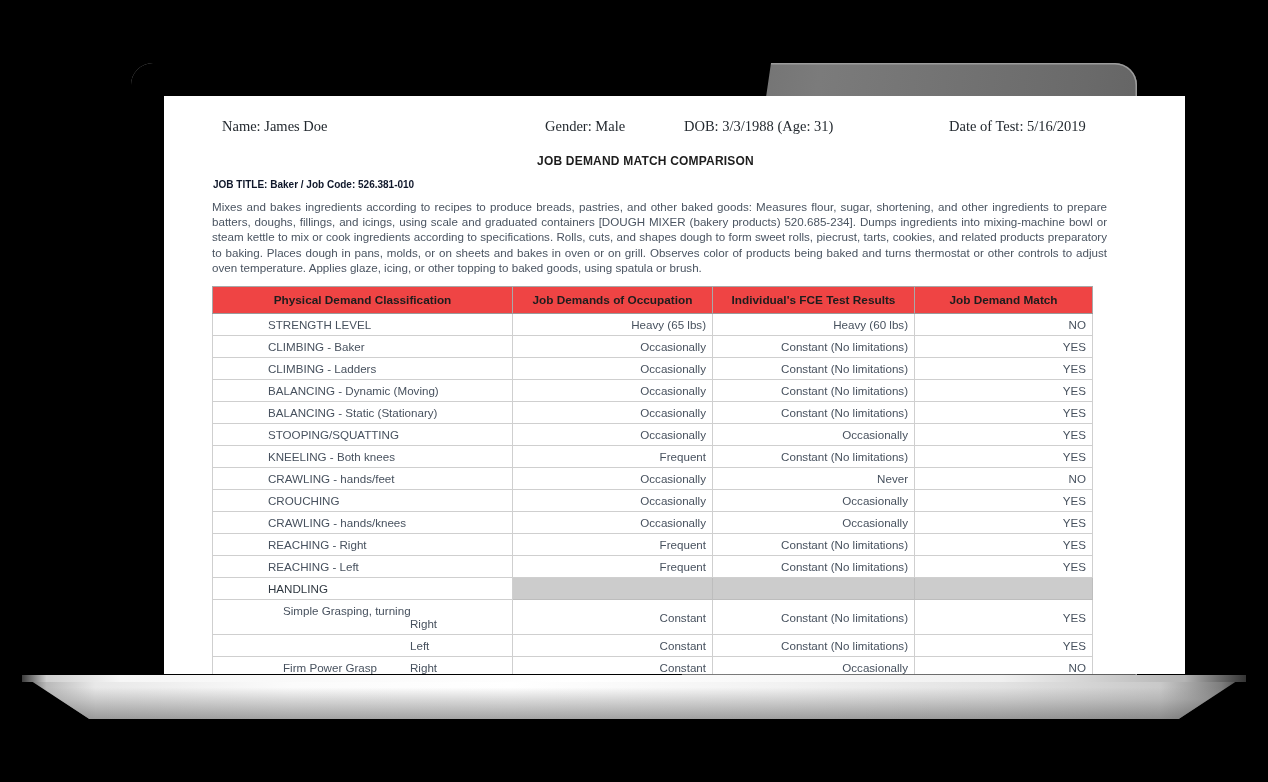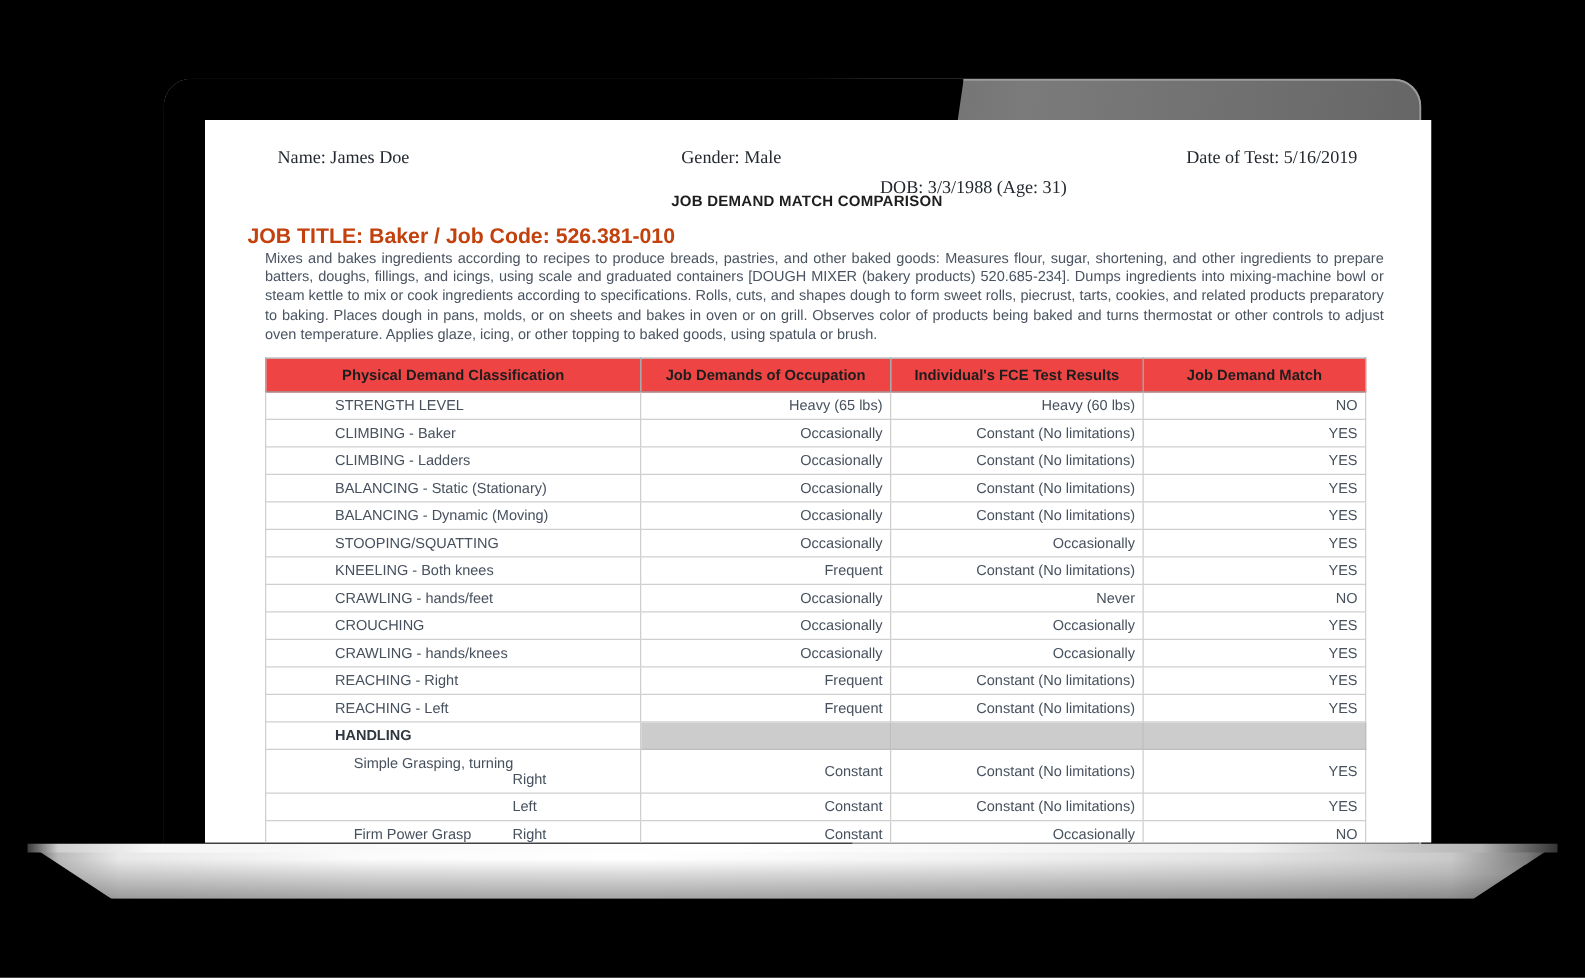--- a/index.html
+++ b/index.html
@@ -66,20 +66,21 @@
 
   
   #laptop-screen {
     position: absolute;
     left: 164px;
     top: 96px;
     width: 981px;
     height: 578px;
     background: #ffffff;
     overflow: hidden;
+    padding-left: 40px;
   }
 
   
   #laptop-base {
     position: absolute;
     left: 22px;
     top: 675px;
     width: 1224px;
     height: 44px;
     background: linear-gradient(90deg,
@@ -132,42 +133,42 @@
     top: 22px;
     width: 963px;
     height: 20px;
     font-family: "Liberation Serif", "DejaVu Serif", serif;
     font-size: 14.5px;
     color: #23292f;
     white-space: nowrap;
   }
   .ph-name      { position: absolute; left: 58px;  top: 0; }
   .ph-gender    { position: absolute; left: 381px; top: 0; }
-  .ph-dob       { position: absolute; left: 540px; top: 0; margin-top: 24px; }
+  .ph-dob       { position: absolute; left: 520px; top: 0; }
   .ph-date      { position: absolute; left: 785px; top: 0; }
 
   .doc-title {
     position: absolute;
     left: 0;
     top: 58px;
     width: 963px;
     text-align: center;
     font-size: 12px;
     font-weight: bold;
     color: #1d1d1d;
     letter-spacing: 0.2px;
   }
 
   .job-title-line {
     position: absolute;
-    left: 34px;
+    left: 49px;
     top: 83px;
-    font-size: 17px;
+    font-size: 10px;
     font-weight: bold;
-    color: #c2410c;
+    color: #0f172a;
   }
 
   .job-description {
     position: absolute;
     left: 48px;
     top: 103px;
     width: 895px;
     font-size: 11.6px;
     line-height: 15.2px;
     color: #4a5461;
@@ -206,21 +207,21 @@
     height: 13px;
   }
   #demand-table td.label {
     text-align: left;
     padding-left: 7px;
   }
   #demand-table td.val {
     text-align: right;
   }
   #demand-table tr.section td.label {
-    font-weight: bold;
+    font-weight: normal;
     color: #2f3841;
   }
   #demand-table tr.section td.shaded {
     background: #cccccc;
     border-color: #bdbdbd;
   }
   #demand-table td.sublabel {
     padding-left: 22px;
   }
   .side-tag {
@@ -288,27 +289,27 @@
               <td class="val">Constant (No limitations)</td>
               <td class="val">YES</td>
             </tr>
             <tr>
               <td class="label"><span class="lbl-text">CLIMBING - Ladders</span></td>
               <td class="val">Occasionally</td>
               <td class="val">Constant (No limitations)</td>
               <td class="val">YES</td>
             </tr>
             <tr>
+              <td class="label"><span class="lbl-text">BALANCING - Dynamic (Moving)</span></td>
+              <td class="val">Occasionally</td>
+              <td class="val">Constant (No limitations)</td>
+              <td class="val">YES</td>
+            </tr>
+            <tr>
               <td class="label"><span class="lbl-text">BALANCING - Static (Stationary)</span></td>
-              <td class="val">Occasionally</td>
-              <td class="val">Constant (No limitations)</td>
-              <td class="val">YES</td>
-            </tr>
-            <tr>
-              <td class="label"><span class="lbl-text">BALANCING - Dynamic (Moving)</span></td>
               <td class="val">Occasionally</td>
               <td class="val">Constant (No limitations)</td>
               <td class="val">YES</td>
             </tr>
             <tr>
               <td class="label"><span class="lbl-text">STOOPING/SQUATTING</span></td>
               <td class="val">Occasionally</td>
               <td class="val">Occasionally</td>
               <td class="val">YES</td>
             </tr>

